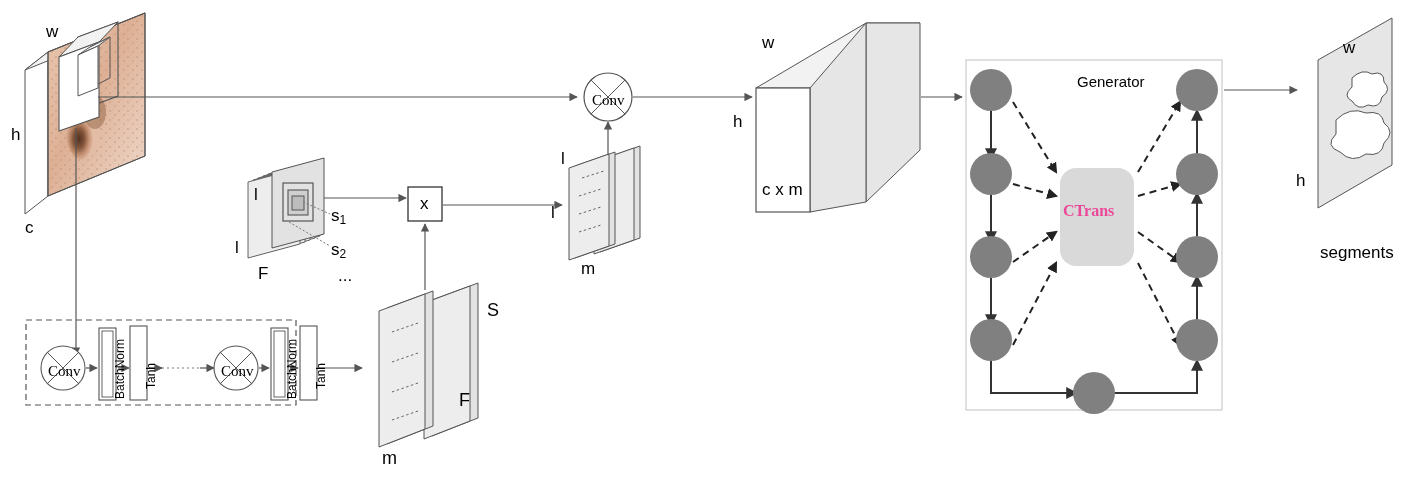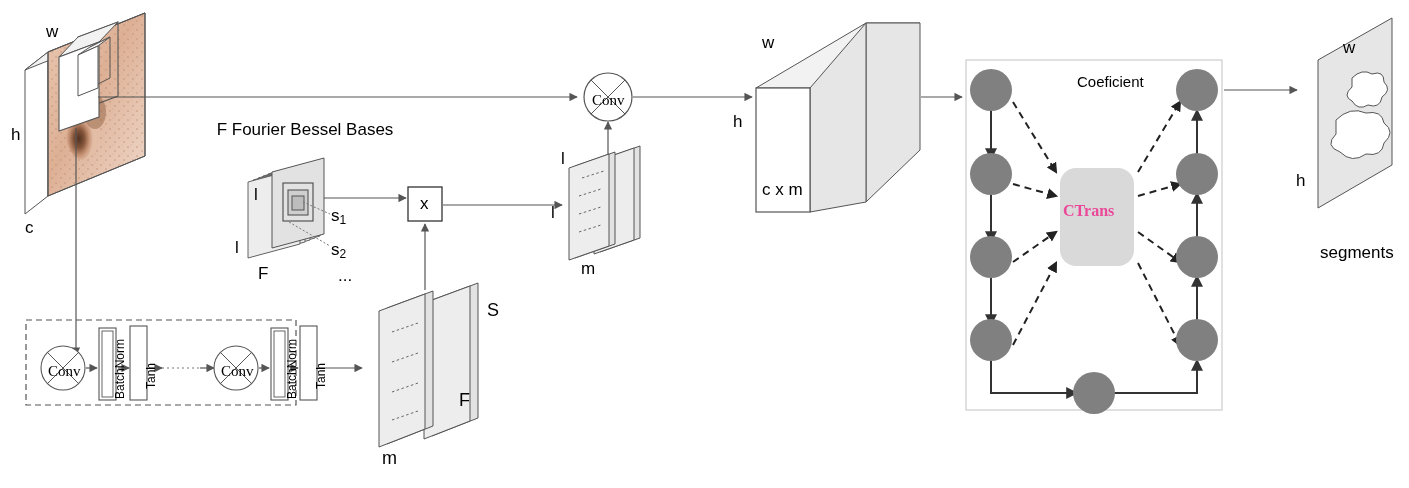--- a/index.html
+++ b/index.html
@@ -243,42 +243,41 @@
       <line x1="392" y1="362" x2="418" y2="353" stroke="#666" stroke-width="1" stroke-dasharray="2.5,2.5"></line>
       <line x1="392" y1="392" x2="418" y2="383" stroke="#666" stroke-width="1" stroke-dasharray="2.5,2.5"></line>
       <line x1="392" y1="420" x2="418" y2="411" stroke="#666" stroke-width="1" stroke-dasharray="2.5,2.5"></line>
     </g>
   </svg>
 
   <div class="lbl lbl-lg" style="left:46px;top:22px;">w</div>
   <div class="lbl lbl-lg" style="left:11px;top:125px;">h</div>
   <div class="lbl lbl-lg" style="left:25px;top:218px;">c</div>
 
-  <div class="lbl lbl-title" style="left:190px;top:120px;width:230px;">F Fourier Bessel Bases</div>
 
   <div class="lbl lbl-lg" style="left:254px;top:185px;">l</div>
   <div class="lbl lbl-lg" style="left:235px;top:238px;">l</div>
   <div class="lbl lbl-lg" style="left:258px;top:264px;">F</div>
   <div class="lbl" style="left:331px;top:206px;font-size:17px;"><span>s</span><span style="font-size:12px;position:relative;top:3px;">1</span></div>
   <div class="lbl" style="left:331px;top:240px;font-size:17px;"><span>s</span><span style="font-size:12px;position:relative;top:3px;">2</span></div>
   <div class="lbl lbl-lg" style="left:338px;top:266px;">...</div>
 
   <div class="lbl lbl-lg" style="left:420px;top:194px;">x</div>
 
   <div class="lbl lbl-lg" style="left:561px;top:149px;">l</div>
   <div class="lbl lbl-lg" style="left:551px;top:203px;">l</div>
   <div class="lbl lbl-lg" style="left:581px;top:259px;">m</div>
 
   <div class="convtxt" style="left:592px;top:92px;">Conv</div>
 
   <div class="lbl lbl-lg" style="left:762px;top:33px;">w</div>
   <div class="lbl lbl-lg" style="left:733px;top:112px;">h</div>
   <div class="lbl lbl-lg" style="left:762px;top:180px;">c x m</div>
 
-  <div class="lbl lbl-md" style="left:1077px;top:73px;">Coeficient</div>
+  <div class="lbl lbl-md" style="left:1077px;top:73px;">Generator</div>
   <div class="ctrans-lbl" style="left:1063px;top:202px;">CTrans</div>
 
   <div class="lbl lbl-lg" style="left:1343px;top:38px;">w</div>
   <div class="lbl lbl-lg" style="left:1296px;top:171px;">h</div>
   <div class="lbl lbl-lg" style="left:1320px;top:243px;">segments</div>
 
 
   <div class="convtxt" style="left:48px;top:363px;">Conv</div>
   <div class="vert" style="left:113px;top:399px;">BatchNorm</div>
   <div class="vert" style="left:144px;top:389px;">Tanh</div>

